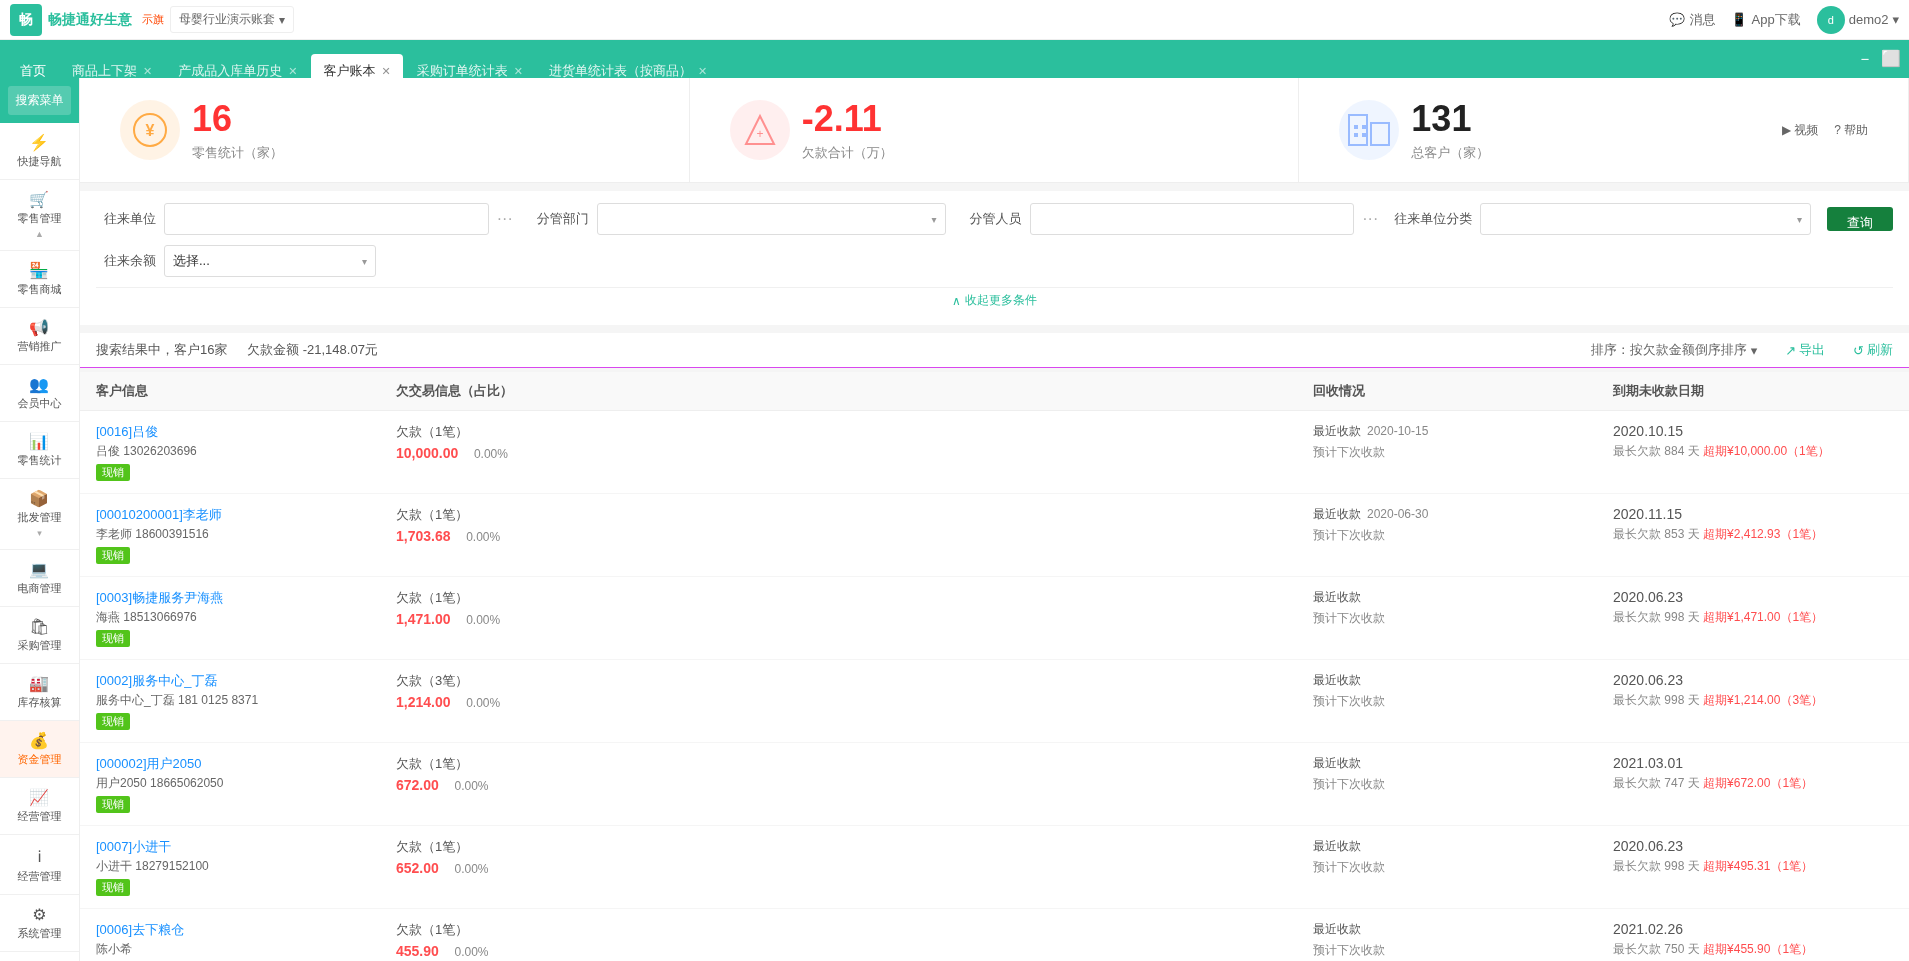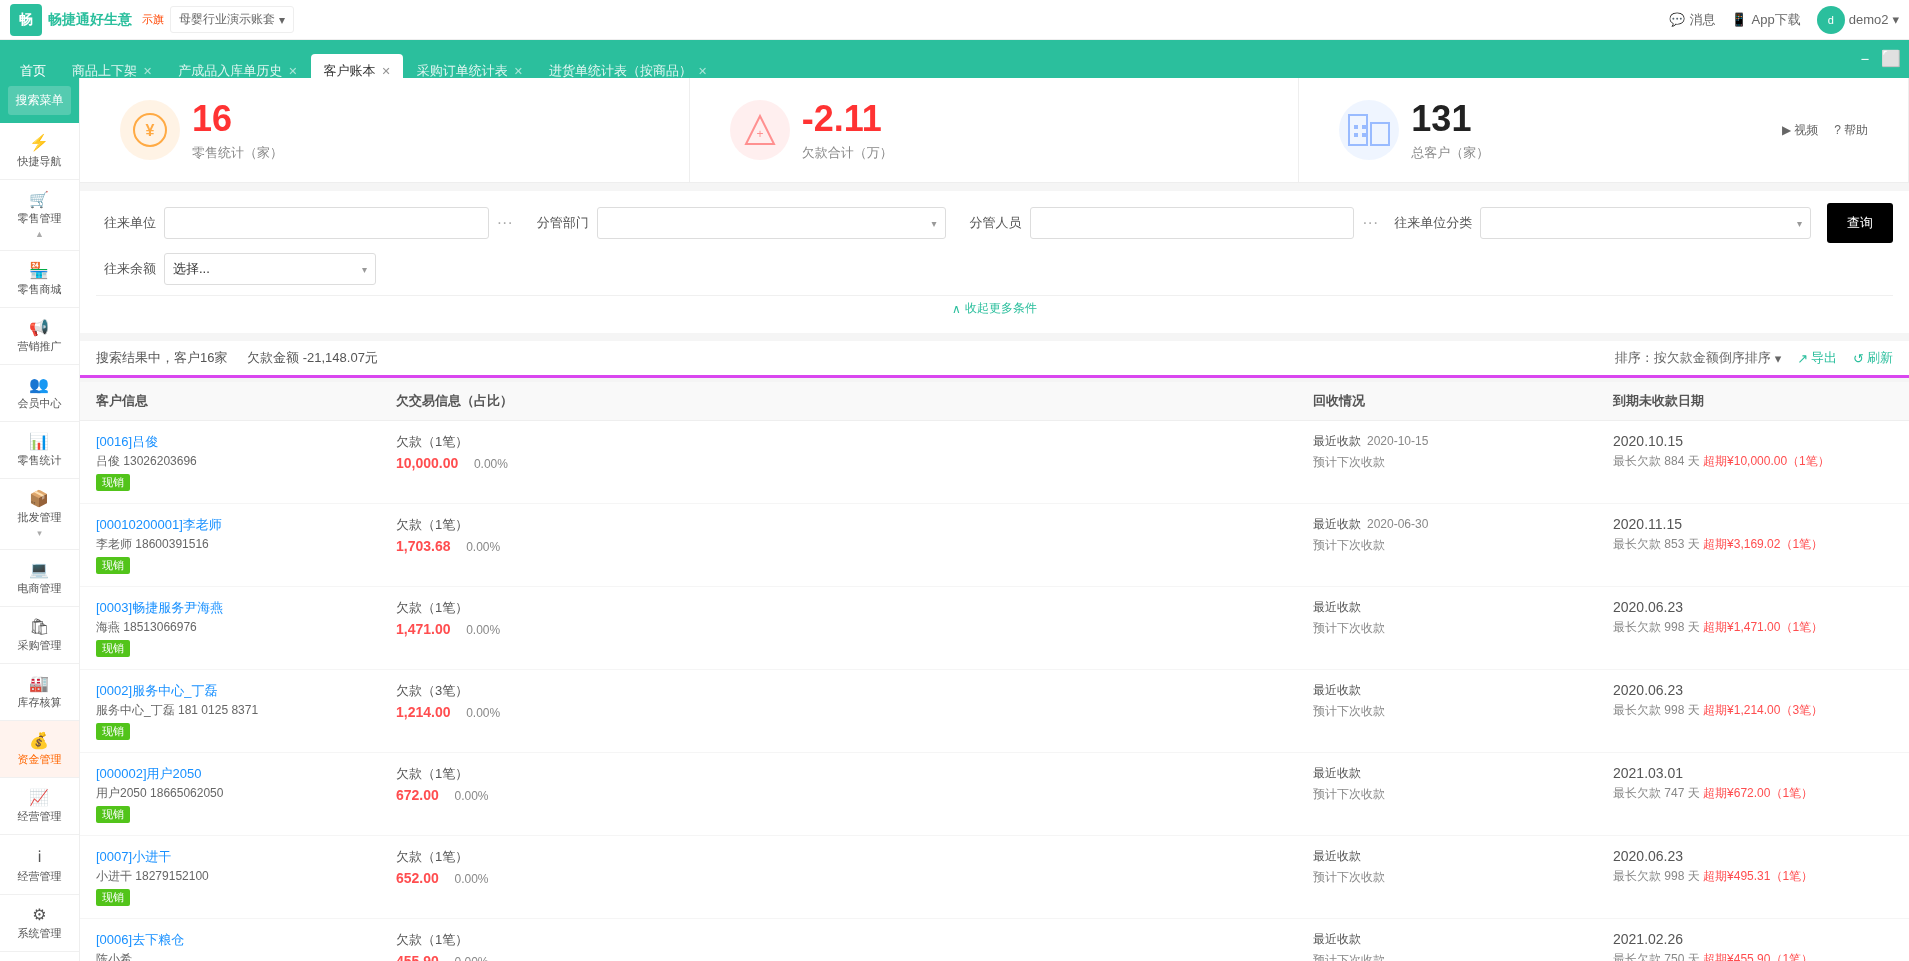--- a/index.html
+++ b/index.html
@@ -83,37 +83,37 @@
       padding: 0 8px; font-size: 13px; outline: none; background: #fff;
     }
     .filter-select {
       flex: 1; height: 32px; border: 1px solid #ddd; border-radius: 3px;
       padding: 0 8px; font-size: 13px; background: #fff; cursor: pointer;
       display: flex; align-items: center; justify-content: space-between;
     }
     .filter-select-arrow { color: #999; font-size: 10px; }
     .filter-ellipsis { color: #aaa; font-size: 16px; cursor: pointer; }
     .search-btn {
-      background: #000000; color: white; border: none; border-radius: 3px;
-      padding: 7px 20px; font-size: 13px; cursor: pointer; height: 40px;
+      background: #15803d; color: white; border: none; border-radius: 3px;
+      padding: 7px 20px; font-size: 13px; cursor: pointer; height: 24px;
     }
     .collapse-btn {
       display: flex; align-items: center; justify-content: center; gap: 4px;
       color: #2bbf9d; font-size: 12px; cursor: pointer; padding: 4px 0;
       border-top: 1px solid #f0f0f0; margin-top: 4px;
     }
 
     
     .result-bar {
       display: flex; align-items: center; justify-content: space-between;
       background: #fff; padding: 8px 16px; margin-bottom: 4px;
-      border-bottom: 3px solid #d946ef;
+      border-bottom: 1px solid #d946ef;
     }
     .result-info { font-size: 13px; color: #555; }
-    .result-actions { display: flex; align-items: center; gap: 16px; font-size: 13px; color: #666; justify-content: space-between; }
+    .result-actions { display: flex; align-items: center; gap: 28px; font-size: 13px; color: #666; justify-content: space-between; }
     .sort-select { display: flex; align-items: center; gap: 4px; cursor: pointer; }
     .action-link { display: flex; align-items: center; gap: 3px; cursor: pointer; color: #666; }
     .action-link.green { color: #2bbf9d; }
 
     
     .table-container { background: #fff; }
     .table-header {
       display: grid; grid-template-columns: 300px 1fr 300px 280px;
       background: #f9f9f9; border-bottom: 1px solid #eee;
       padding: 10px 16px; font-size: 13px; font-weight: bold; color: #555;
@@ -438,21 +438,21 @@
           <span class="debt-ratio">0.00%</span>
         </div>
         <div class="collection-info">
           <div><span>最近收款</span><span class="collection-date">2020-06-30</span></div>
           <div class="collection-next">预计下次收款</div>
         </div>
         <div class="overdue-info">
           <div class="overdue-date">2020.11.15</div>
           <div class="overdue-days">
             <span>最长欠款 853 天</span>
-            <span class="overdue-link">超期¥3,169.02（1笔）</span>
+            <span class="overdue-link">超期¥2,412.93（1笔）</span>
           </div>
         </div>
       </div>
 
       <div class="table-row">
         <div class="customer-info">
           <div class="customer-name"><span>[0003]</span><span>畅捷服务尹海燕</span></div>
           <div class="customer-phone">海燕 18513066976</div>
           <span class="customer-tag">现销</span>
         </div>

